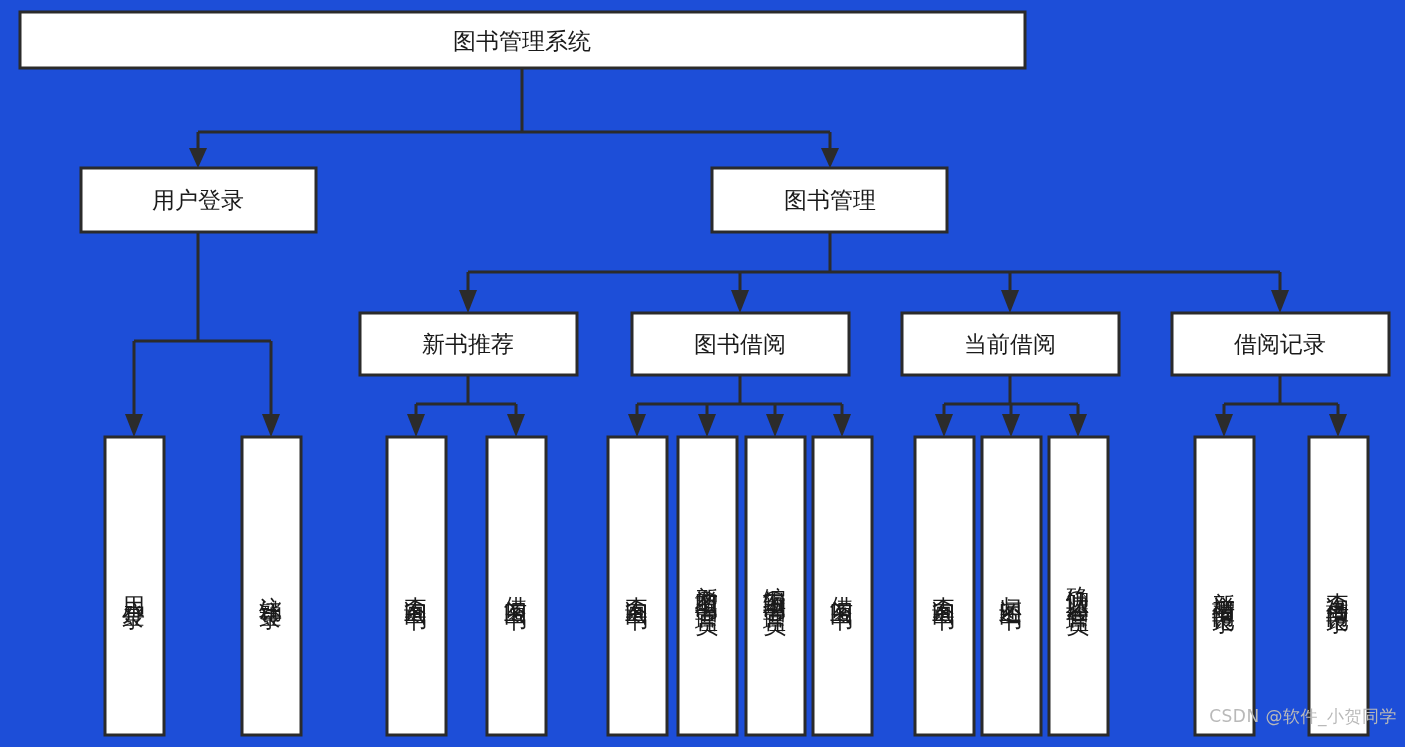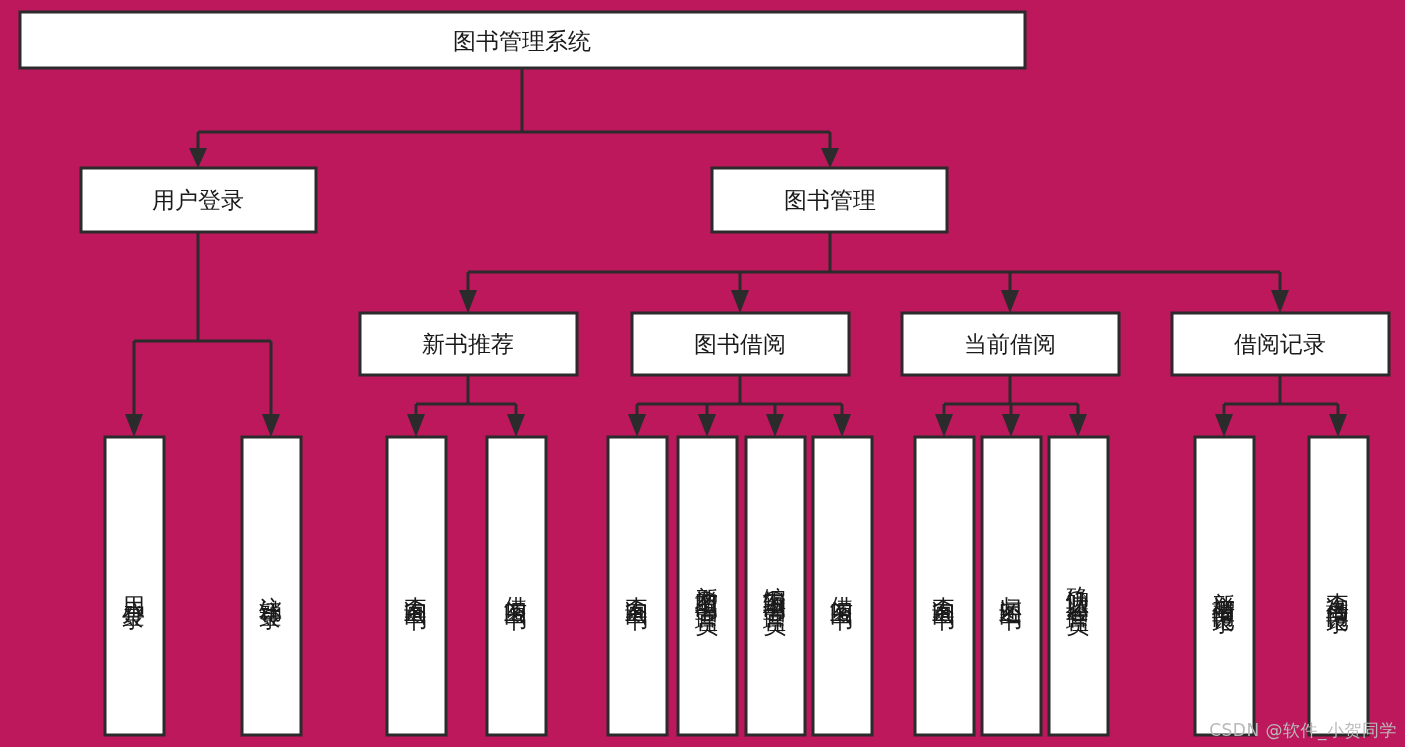--- a/index.html
+++ b/index.html
@@ -4,21 +4,21 @@
 <style>
   html, body {
     margin: 0;
     padding: 0;
     background: #ffffff;
   }
   #page {
     position: relative;
     width: 1405px;
     height: 747px;
-    background: #be185d;
+    background: #1d4ed8;
     font-family: "DejaVu Sans", "Liberation Sans", sans-serif;
     overflow: hidden;
   }
   svg#diagram {
     position: absolute;
     left: 0;
     top: 0;
     width: 1405px;
     height: 747px;
     display: block;
@@ -51,21 +51,21 @@
     fill: #1a1a1a;
     writing-mode: vertical-rl;
     text-orientation: upright;
     letter-spacing: 4px;
     dominant-baseline: central;
     text-anchor: middle;
   }
   .watermark {
     position: absolute;
     right: 8px;
-    bottom: 5px;
+    bottom: 19px;
     font-family: "DejaVu Sans", "Liberation Sans", sans-serif;
     font-size: 17px;
     color: #b9b9b9;
     white-space: nowrap;
     letter-spacing: 0.5px;
     pointer-events: none;
   }
 </style>
 </head>
 <body>

